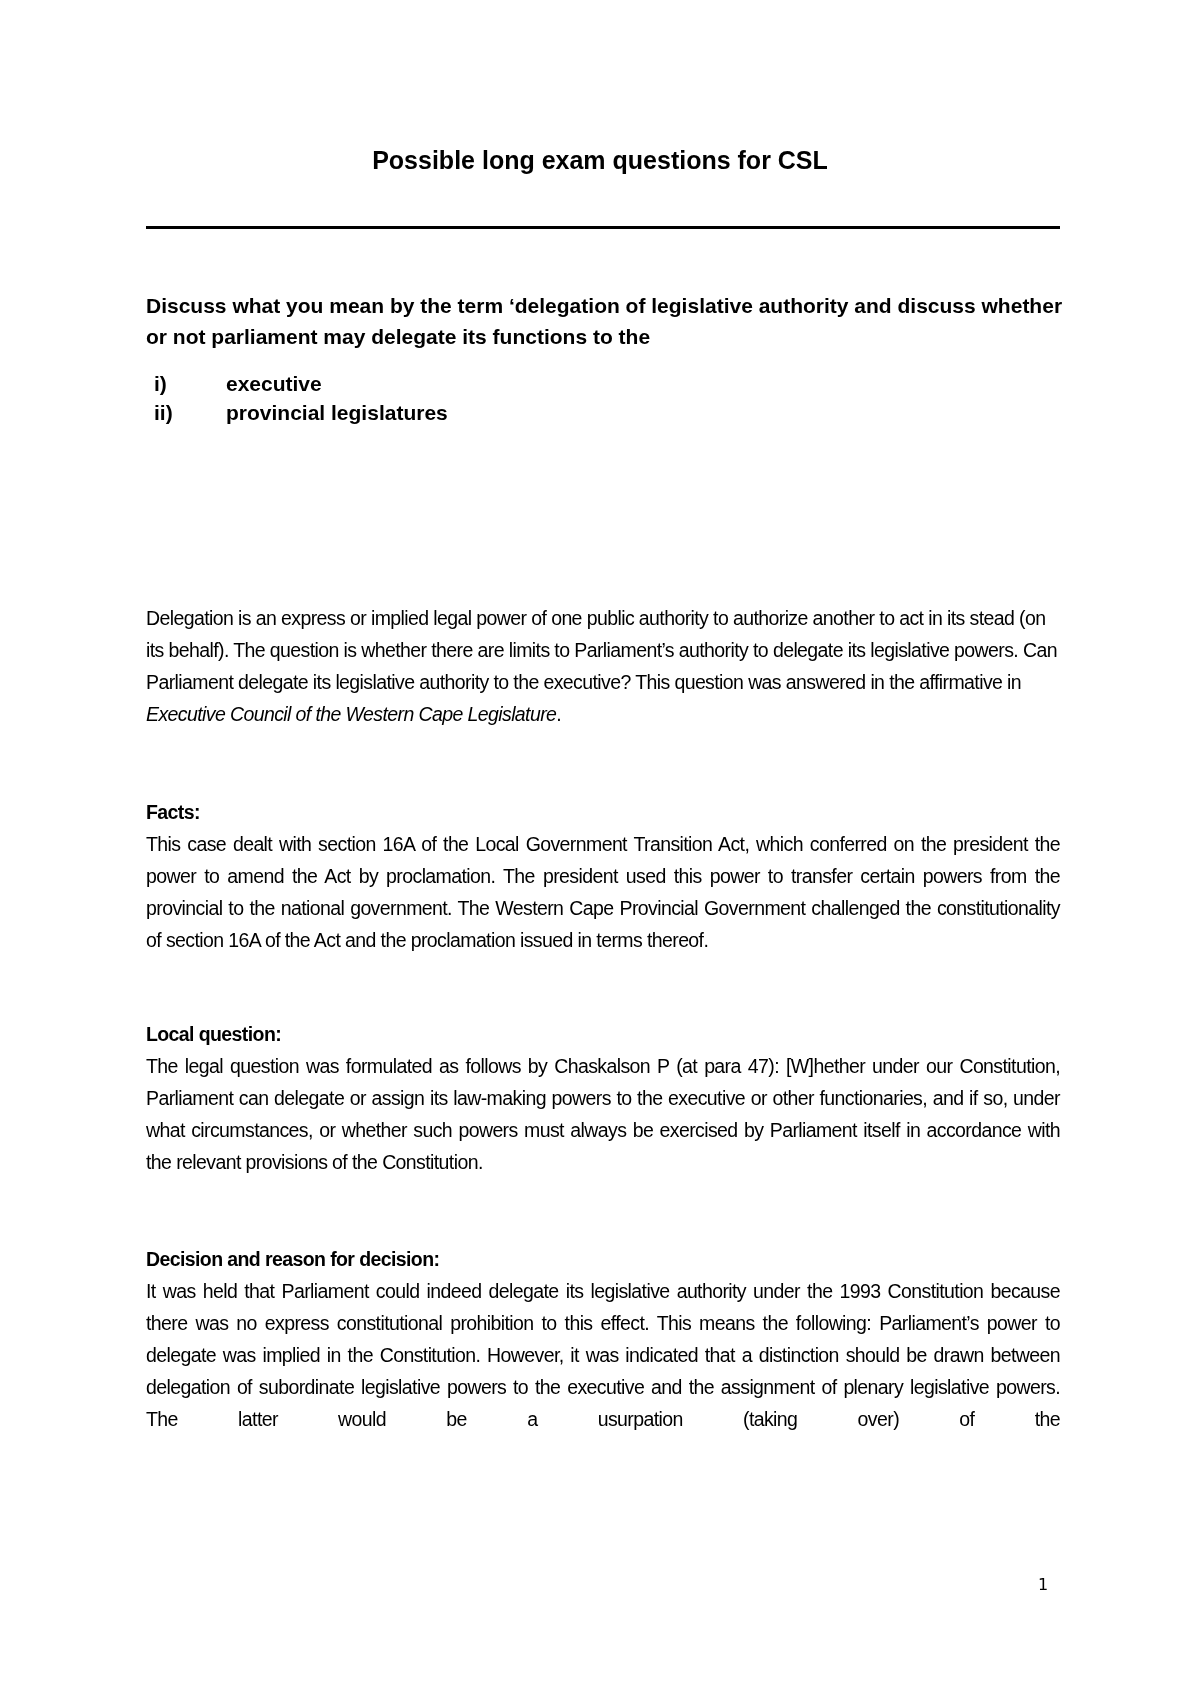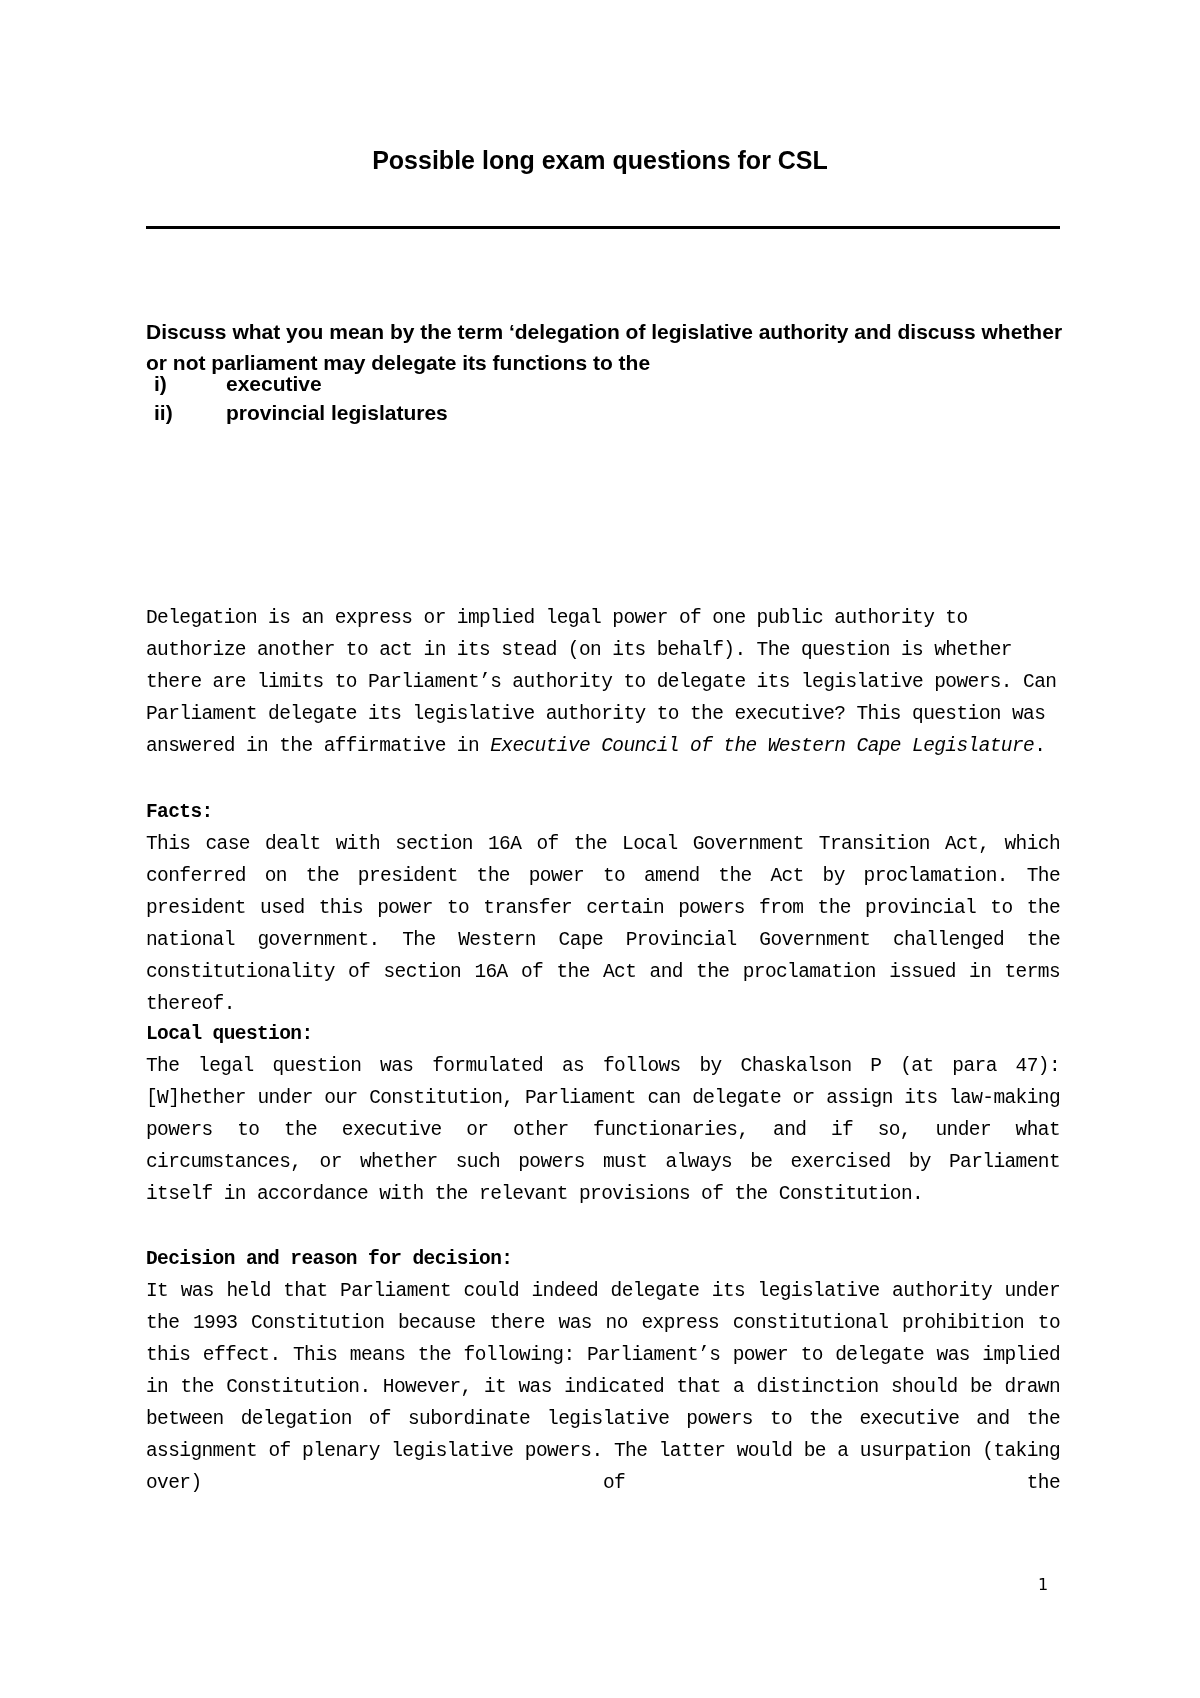--- a/index.html
+++ b/index.html
@@ -5,30 +5,30 @@
     html, body { margin: 0; padding: 0; background: #ffffff; }
     body { width: 1200px; height: 1698px; position: relative; overflow: hidden; color: #000; }
     .page { position: absolute; left: 0; top: 0; width: 1004px; height: 1698px; background: #fff; }
     .title {
       position: absolute; left: 0; width: 1200px; top: 146px; text-align: center;
       font-family: "Liberation Sans", sans-serif; font-weight: bold; font-size: 25px; letter-spacing: 0px;
     }
     .rule { position: absolute; left: 146px; top: 226px; width: 914px; height: 0; border-top: 3px solid #000; }
     .q {
       position: absolute; left: 146px; width: 920px;
-      font-family: "Liberation Sans", sans-serif; font-weight: bold; font-size: 21px; line-height: 31px; margin-top: 26px;
+      font-family: "Liberation Sans", sans-serif; font-weight: bold; font-size: 21px; line-height: 31px;
     }
     .q1 { top: 290px; }
     .list { position: absolute; left: 146px; top: 369px; font-family: "Liberation Sans", sans-serif; font-weight: bold; font-size: 21px; line-height: 29px; }
     .list-row { display: flex; }
     .list-num { width: 80px; padding-left: 8px; box-sizing: border-box; }
     .q2 { top: 443px; }
     .body-text {
       position: absolute; left: 146px; width: 914px;
-      font-family: Liberation Mono, monospace; font-size: 19.5px; line-height: 32px; letter-spacing: -0.6px;
+      font-family: Liberation Sans, sans-serif; font-size: 19.5px; line-height: 32px; letter-spacing: -0.6px;
     }
     .justify { text-align: justify; text-align-last: left; }
     .p1 { top: 602px; }
     .heading { font-weight: bold; }
     .sec-facts { top: 796px; }
     .sec-legal { top: 1018px; }
     .sec-decision { top: 1243px; }
     .page-num {
       position: absolute; left: 1038px; top: 1575px;
       font-family: "DejaVu Sans", sans-serif; font-size: 16px;

